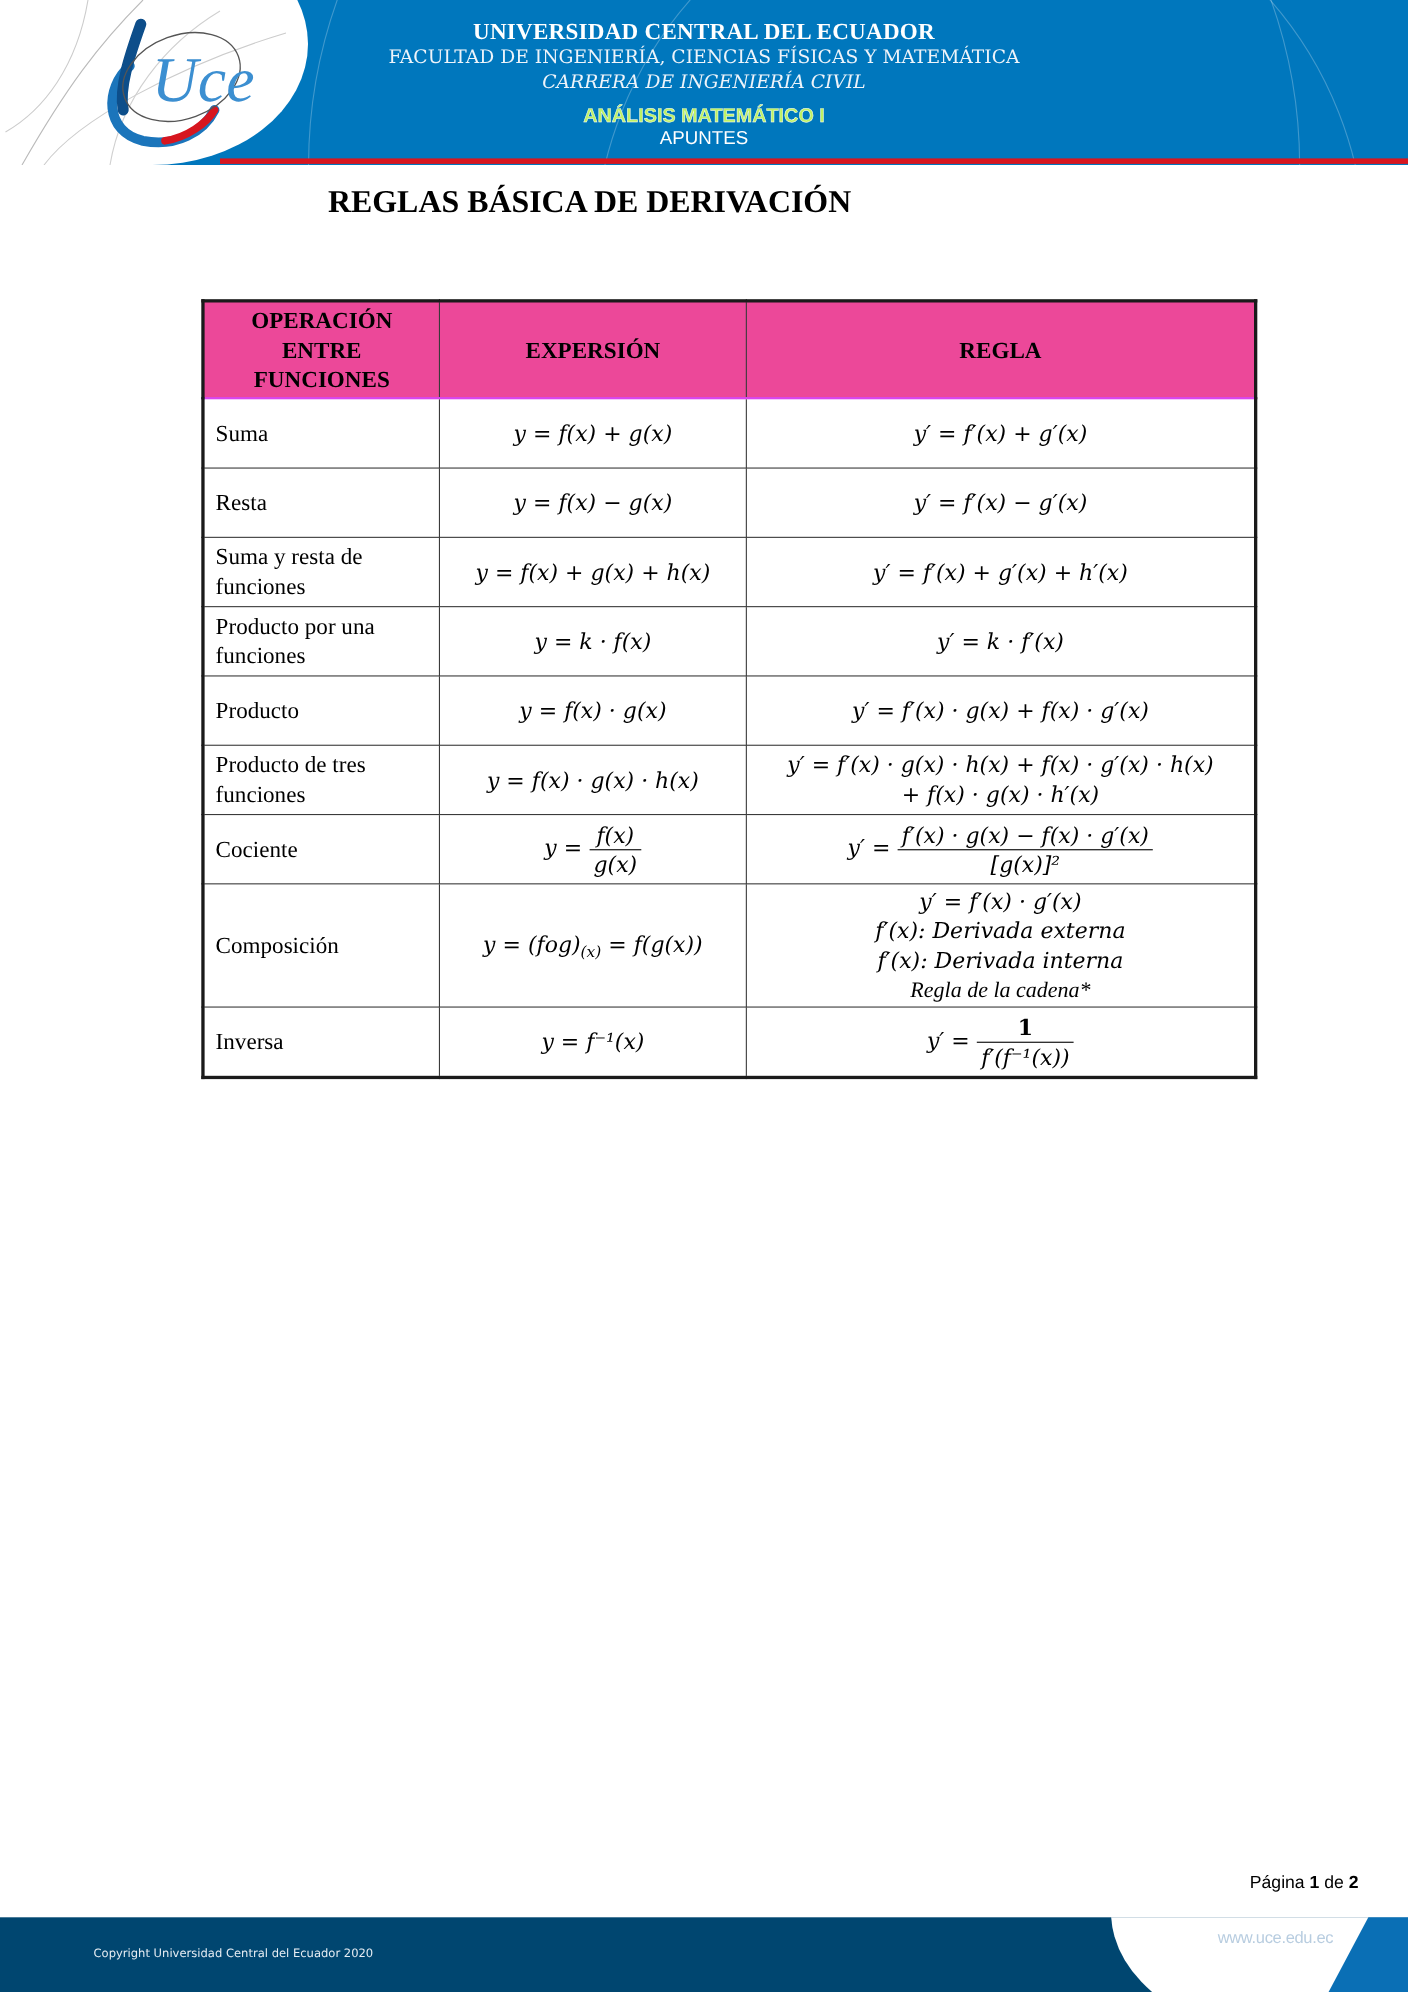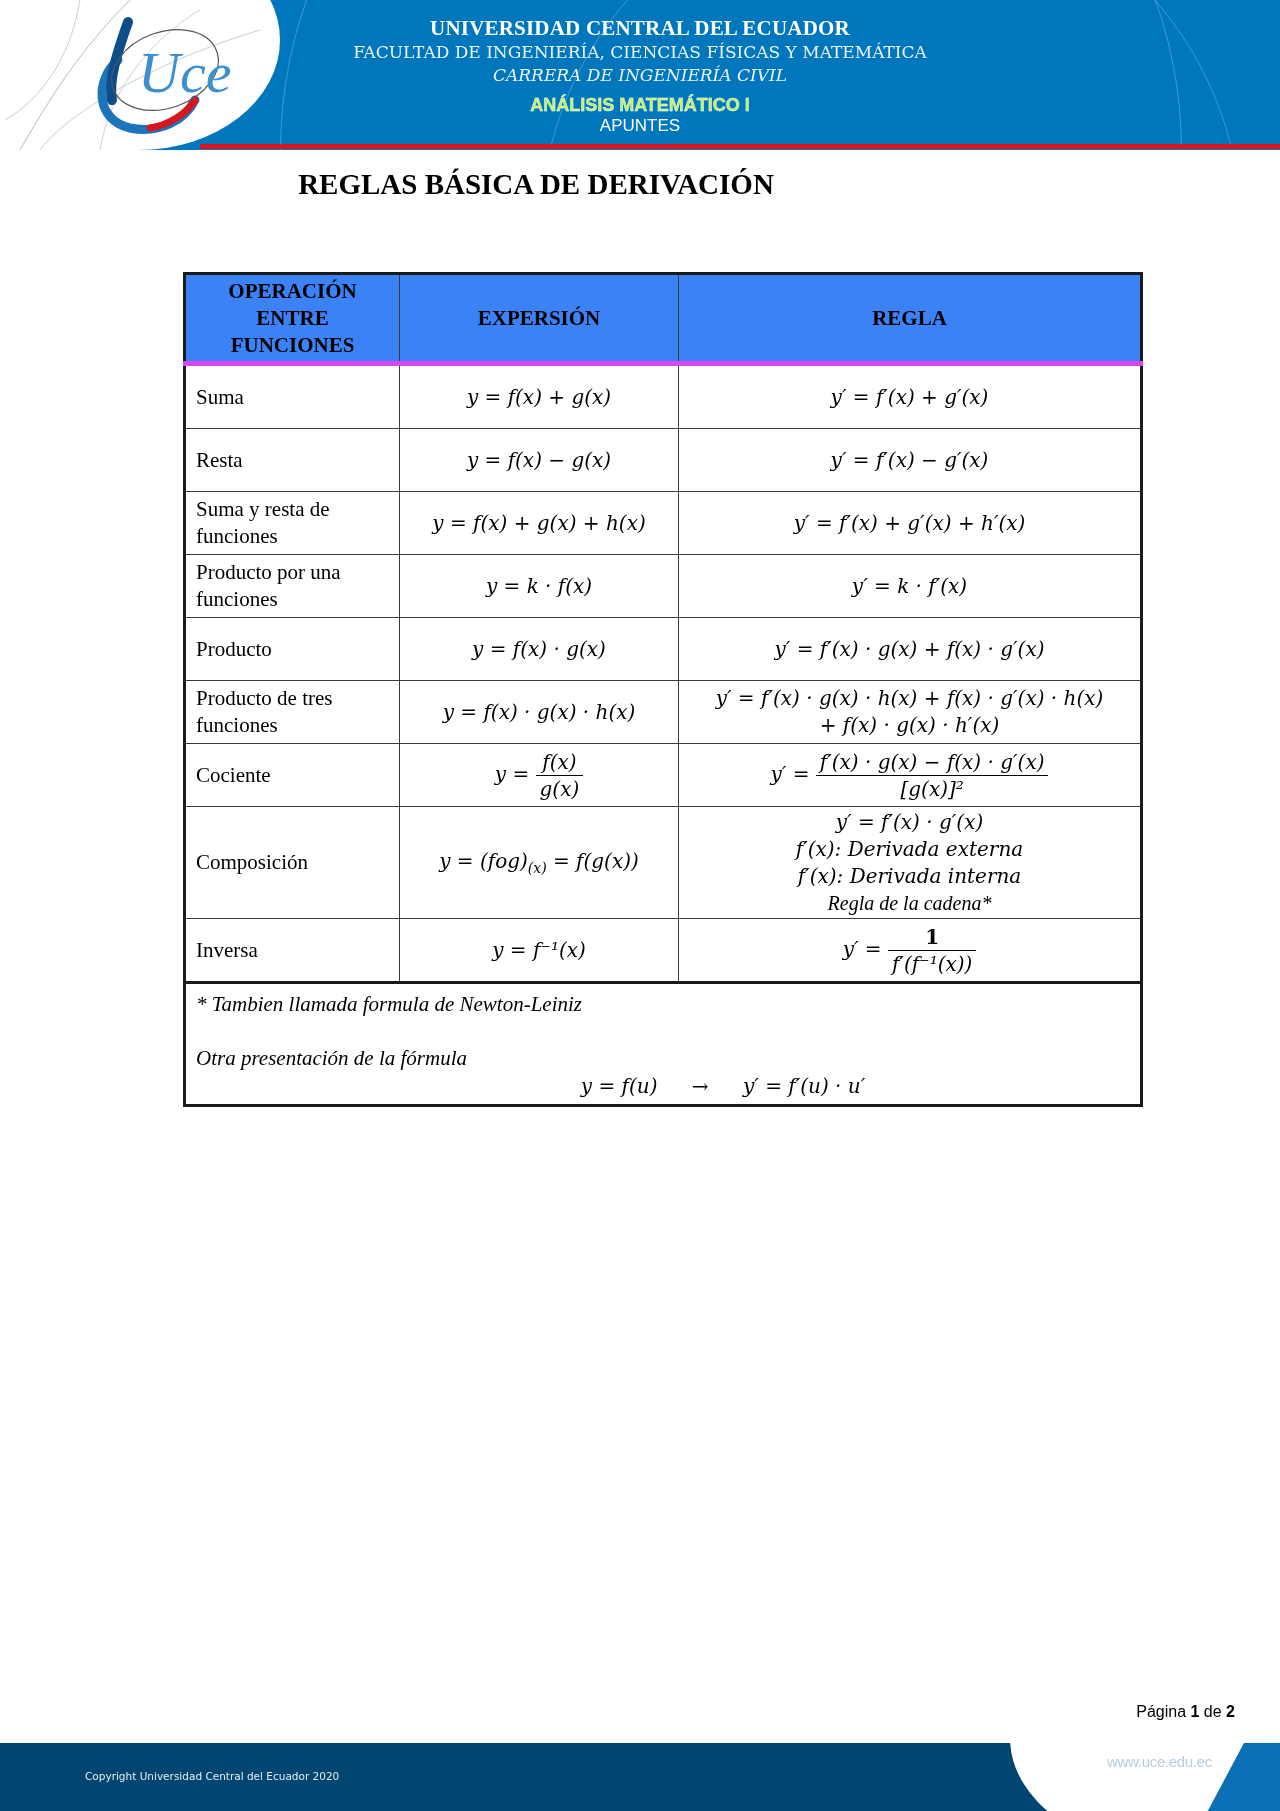--- a/index.html
+++ b/index.html
@@ -17,21 +17,21 @@
   .h-subj { font-family: "Liberation Sans", sans-serif; font-weight: bold; font-size: 18px; line-height: 22px; margin-top: 8px; color: #bef264; -webkit-text-stroke: 0.4px #ffffff; }
   .h-apu { font-family: "Liberation Sans", sans-serif; font-size: 17px; line-height: 20px; color: #ffffff; }
   .header-arc { position: absolute; border: 1px solid rgba(255,255,255,0.25); border-radius: 50%; }
 
   
   .doc-title { position: absolute; left: 0; top: 168px; width: 1072px; text-align: center; font-family: "Liberation Serif", serif; font-weight: bold; font-size: 29px; }
 
   
   .rules-table { position: absolute; left: 183px; top: 272px; width: 960px; border-collapse: collapse; border: 3px solid #1a1a1a; font-family: "Liberation Serif", serif; font-size: 21px; }
   .rules-table th, .rules-table td { border: 1.5px solid #3a3a3a; padding: 0 10px; }
-  .rules-table th { background: #3b82f6; font-weight: bold; text-align: center; height: 86px; line-height: 27px; border-bottom: 5px solid #d946ef; }
+  .rules-table th { background: #ec4899; font-weight: bold; text-align: center; height: 86px; line-height: 27px; border-bottom: 2px solid #d946ef; }
   .rules-table td { height: 62px; vertical-align: middle; }
   .col-op { width: 193px; text-align: left; line-height: 27px; }
   .col-ex { width: 258px; text-align: center; }
   .col-ru { text-align: center; }
   .math { font-family: "DejaVu Serif", serif; font-style: italic; font-size: 20px; white-space: nowrap; }
   .math-line { display: block; line-height: 27px; }
   .frac { display: inline-flex; flex-direction: column; vertical-align: middle; text-align: center; }
   .frac .num { border-bottom: 1.5px solid #000; padding: 0 4px; line-height: 26px; }
   .frac .den { padding: 0 4px; line-height: 26px; }
   .note-cell { height: auto !important; padding: 6px 10px 4px 10px !important; border-top: 3px solid #1a1a1a !important; font-style: italic; }
@@ -167,32 +167,20 @@
       <td class="col-ex math">y = f⁻¹(x)</td>
       <td class="col-ru math">
         <span>y′ =</span>
         <span class="frac">
           <span class="num" style="font-style:normal; font-weight:bold;">1</span>
           <span class="den">f′(f⁻¹(x))</span>
         </span>
       </td>
     </tr>
 
-    <tr>
-      <td colspan="3" class="note-cell">
-        <div class="note-line">* Tambien llamada formula de Newton-Leiniz</div>
-        <div class="note-gap"></div>
-        <div class="note-line">Otra presentación de la fórmula</div>
-        <div class="note-formula math">
-          <span>y = f(u)</span>
-          <span style="font-style:normal; margin:0 28px;">→</span>
-          <span>y′ = f′(u) · u′</span>
-        </div>
-      </td>
-    </tr>
   </tbody>
 </table>
 
 <div class="page-num">
   <span>Página</span>
   <b>1</b>
   <span>de</span>
   <b>2</b>
 </div>
 <div class="footer">

